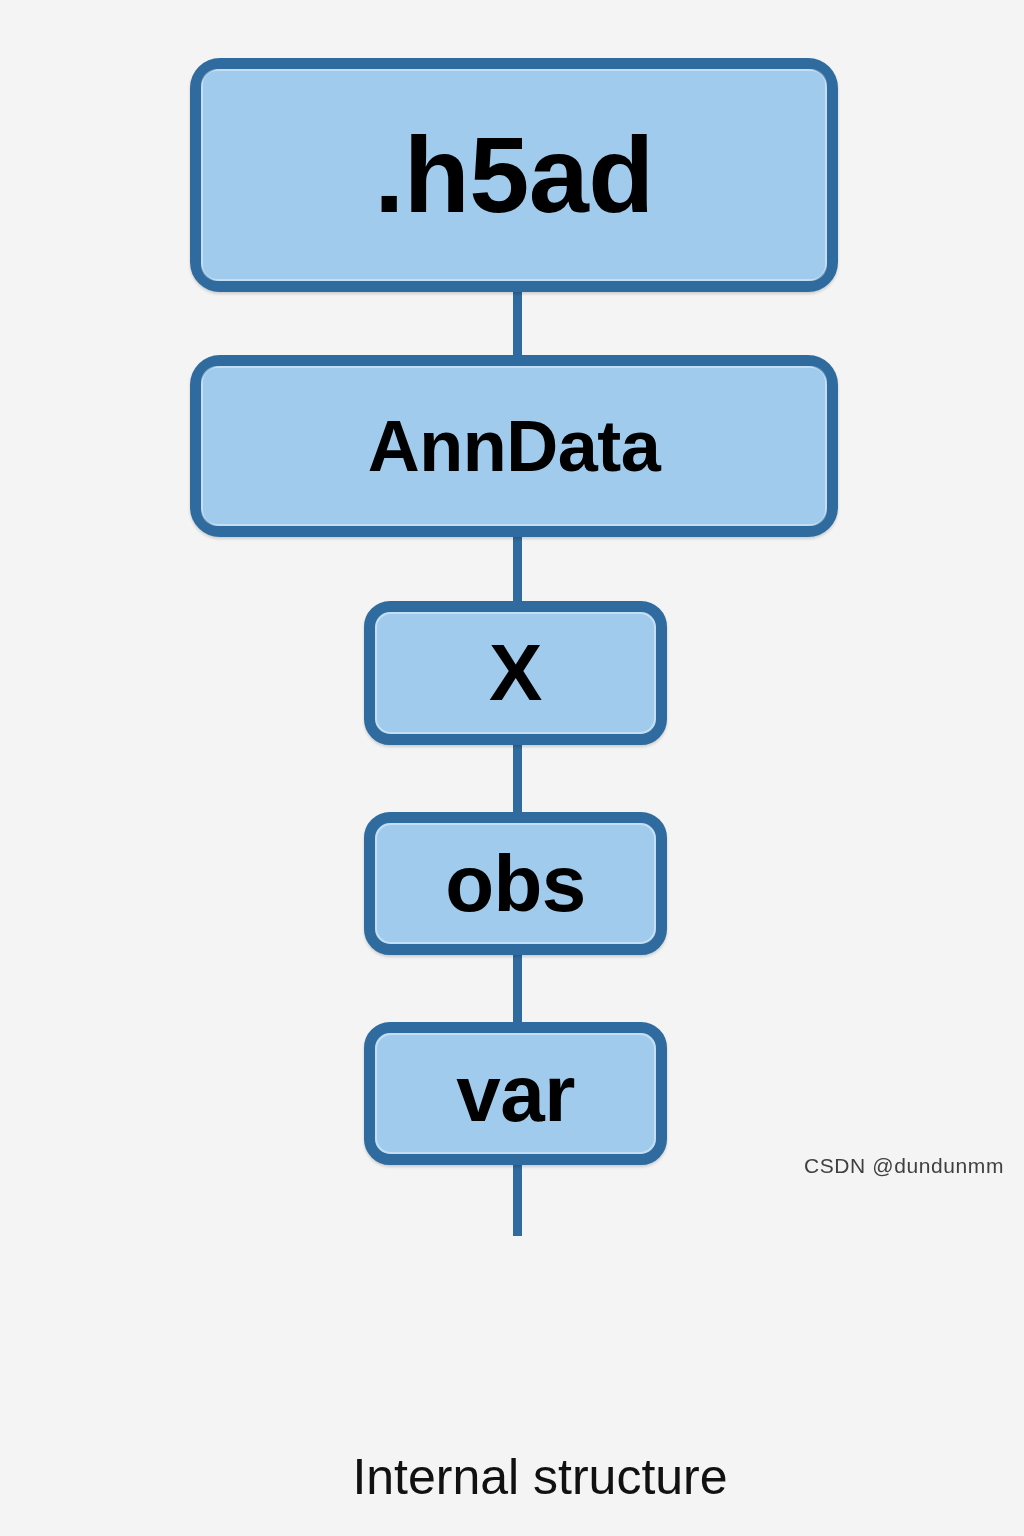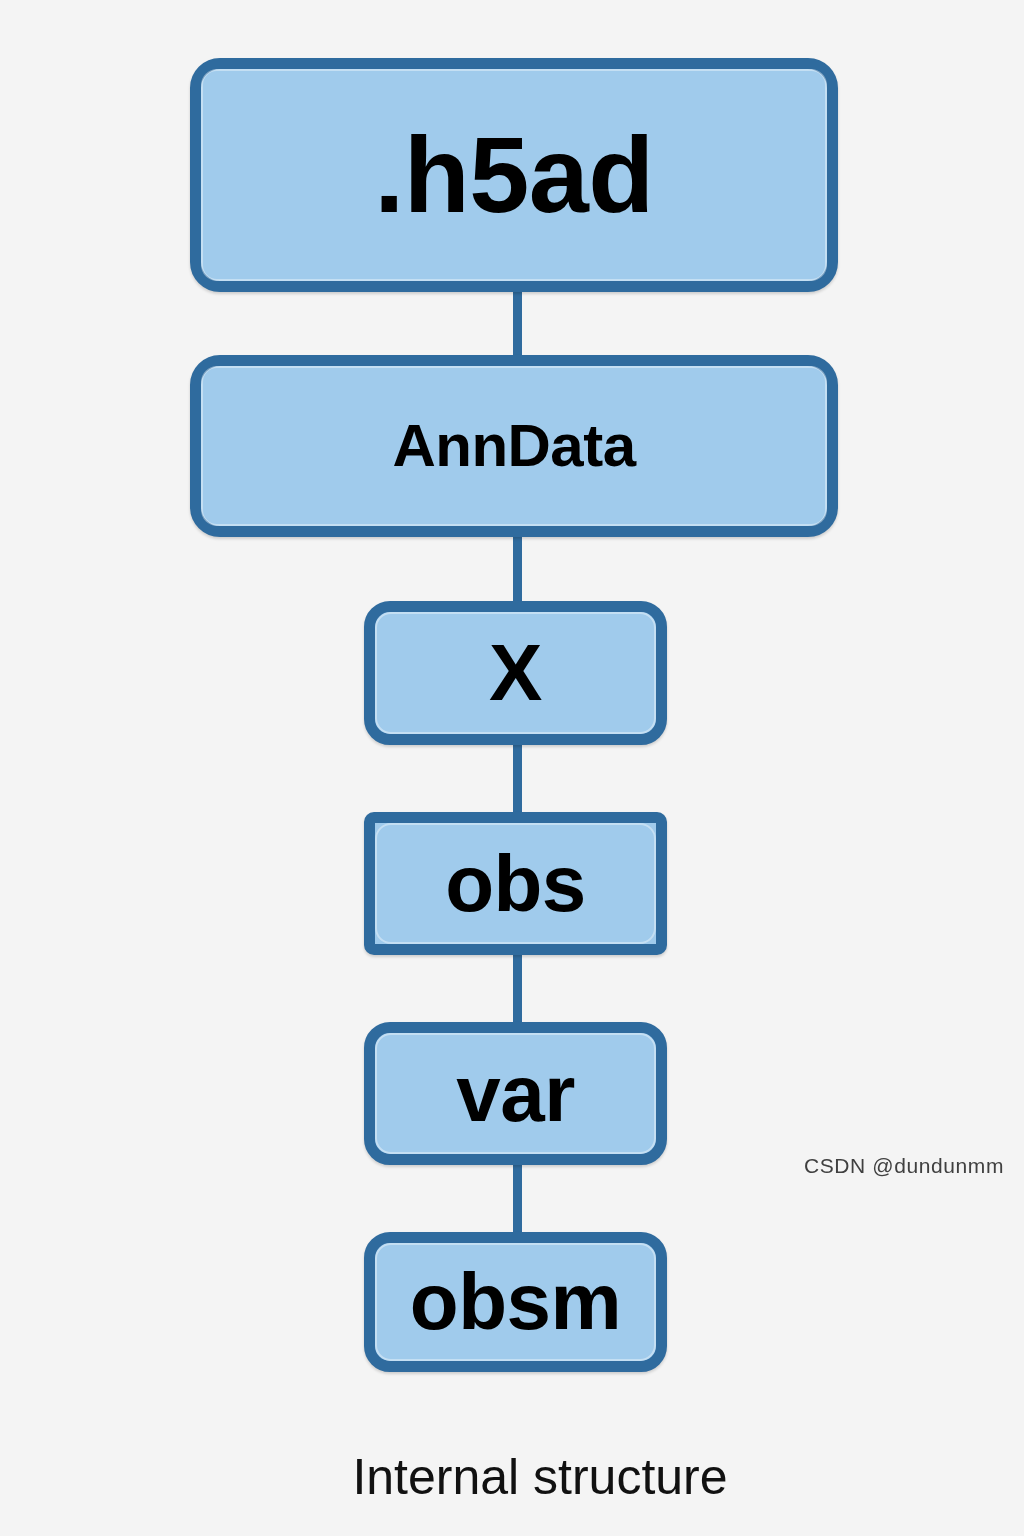--- a/index.html
+++ b/index.html
@@ -59,26 +59,26 @@
   }
   .node .label {
     position: relative;
     z-index: 3;
   }
 
   
   #node-h5ad    { left: 190px; top: 58px;   width: 648px; height: 234px; border-radius: 30px; }
   #node-anndata { left: 190px; top: 355px;  width: 648px; height: 182px; border-radius: 30px; }
   #node-x       { left: 364px; top: 601px;  width: 303px; height: 144px; }
-  #node-obs     { left: 364px; top: 812px;  width: 303px; height: 143px; border-radius: 10px; }
+  #node-obs     { left: 364px; top: 812px;  width: 303px; height: 143px; }
   #node-var     { left: 364px; top: 1022px; width: 303px; height: 143px; }
   #node-obsm    { left: 364px; top: 1232px; width: 303px; height: 140px; }
 
   #node-h5ad    .label { font-size: 108px; }
-  #node-anndata .label { font-size: 60px;  }
+  #node-anndata .label { font-size: 72px;  }
   #node-x       .label { font-size: 80px;  }
   #node-obs     .label { font-size: 80px;  }
   #node-var     .label { font-size: 80px;  }
   #node-obsm    .label { font-size: 80px;  }
 
   
   #conn-1 { top: 288px;  height: 72px;  }
   #conn-2 { top: 533px;  height: 72px;  }
   #conn-3 { top: 741px;  height: 75px;  }
   #conn-4 { top: 951px;  height: 75px;  }
@@ -135,21 +135,18 @@
   </div>
 
   <div class="node" id="node-obs">
     <span class="label">obs</span>
   </div>
 
   <div class="node" id="node-var">
     <span class="label">var</span>
   </div>
 
-  <div class="node" id="node-obsm">
-    <span class="label">obsm</span>
-  </div>
 
   <div id="caption">Internal structure</div>
 
   <div id="watermark">CSDN @dundunmm</div>
 
 </div>
 
 </body></html>

